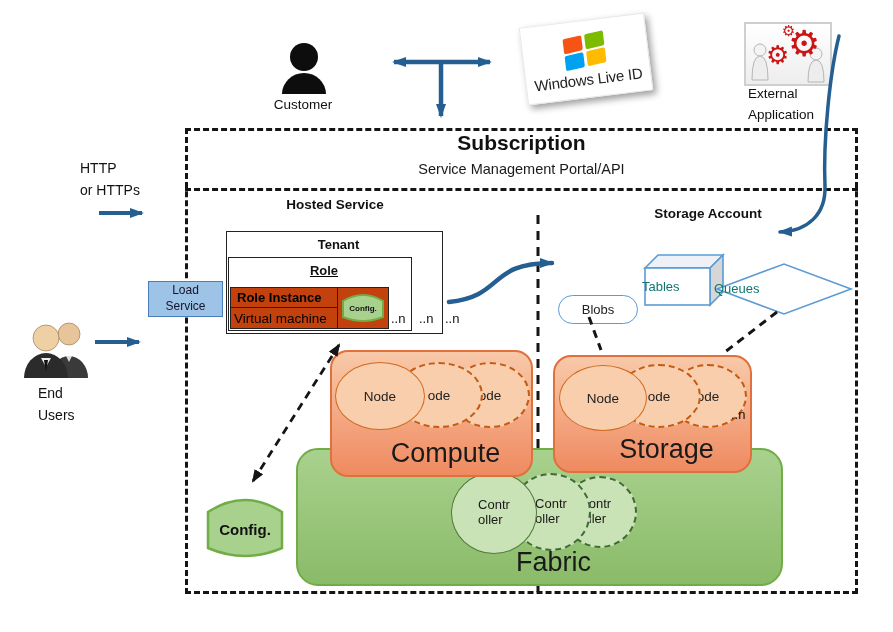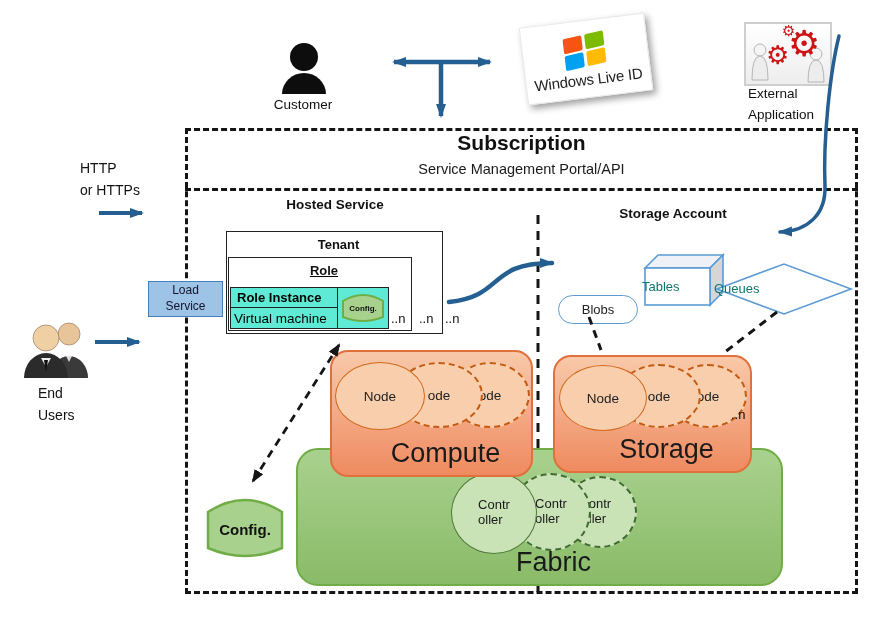--- a/index.html
+++ b/index.html
@@ -18,21 +18,21 @@
 
   
   .plain-label { font-size:13.5px; color:#111; z-index:3; }
 
   .load-balancer { left:148px; top:281px; width:75px; height:36px; background:#9DC3E6; border:1.6px solid #4A7EBB;
                    font-size:12px; line-height:1.3; color:#14142b; text-align:center; z-index:4; }
 
   
   .tenant-box { left:226px; top:231px; width:217px; height:103px; background:#fff; border:1.6px solid #222; z-index:4; }
   .role-box { position:absolute; left:1px; top:25px; width:184px; height:74px; background:#fff; border:1.6px solid #222;text-decoration:underline; }
-  .ri-box { position:absolute; left:1px; top:29px; width:159px; height:42px; background:#5eead4; border:1.6px solid #222; display:flex; }
+  .ri-box { position:absolute; left:1px; top:29px; width:159px; height:42px; background:#c2410c; border:1.6px solid #222; display:flex; }
   .ri-left { width:107px; border-right:1.6px solid #222; display:flex; flex-direction:column; }
   .ri-row1 { height:20px; border-bottom:1.4px solid #222; font-size:13px; font-weight:bold; padding-left:6px; display:flex; align-items:center; }
   .ri-row2 { flex:1; font-size:13.5px; padding-left:3px; display:flex; align-items:center; }
   .ri-right { flex:1; display:flex; align-items:center; justify-content:center; position:relative; }
   .nest-label { font-size:13px; font-weight:bold; color:#111; padding:5px 0 0 8px;text-align:center; }
   .dotn { font-size:13px; color:#111; z-index:4; }
 
   
   .blobs { left:558px; top:295px; width:80px; height:29px; border:1.6px solid #5B9BD5; border-radius:15px; background:#fff;
            font-size:13px; color:#222; z-index:4; }
@@ -82,21 +82,21 @@
   <svg class="layer" width="893" height="632" style="z-index:1">
     <path d="M538,215 V594" stroke="#151515" stroke-width="3" stroke-dasharray="9,7" fill="none"></path>
   </svg>
 
   <div class="abs sub-frame"></div>
   <div class="abs sub-divider"></div>
   <div class="abs sub-subtitle">Service Management Portal/API</div>
   <div class="abs sub-title">Subscription</div>
 
   <div class="abs section-label" style="left:260px;top:197px;width:150px;">Hosted Service</div>
-  <div class="abs section-label" style="left:588px;top:206px;width:170px;">Storage Account</div>
+  <div class="abs section-label" style="left:623px;top:206px;width:170px;">Storage Account</div>
 
   <svg class="abs" style="left:281px;top:40px;z-index:3" width="46" height="54">
     <circle cx="23" cy="17" r="14" fill="#0d0d0d"></circle>
     <path d="M1,54 a22,21 0 0 1 44,0 Z" fill="#0d0d0d"></path>
   </svg>
   <div class="abs plain-label" style="left:263px;top:97px;width:80px;text-align:center;">Customer</div>
 
   <div class="abs wl-card">
     <svg width="46" height="38">
       <g transform="skewY(-6)">

